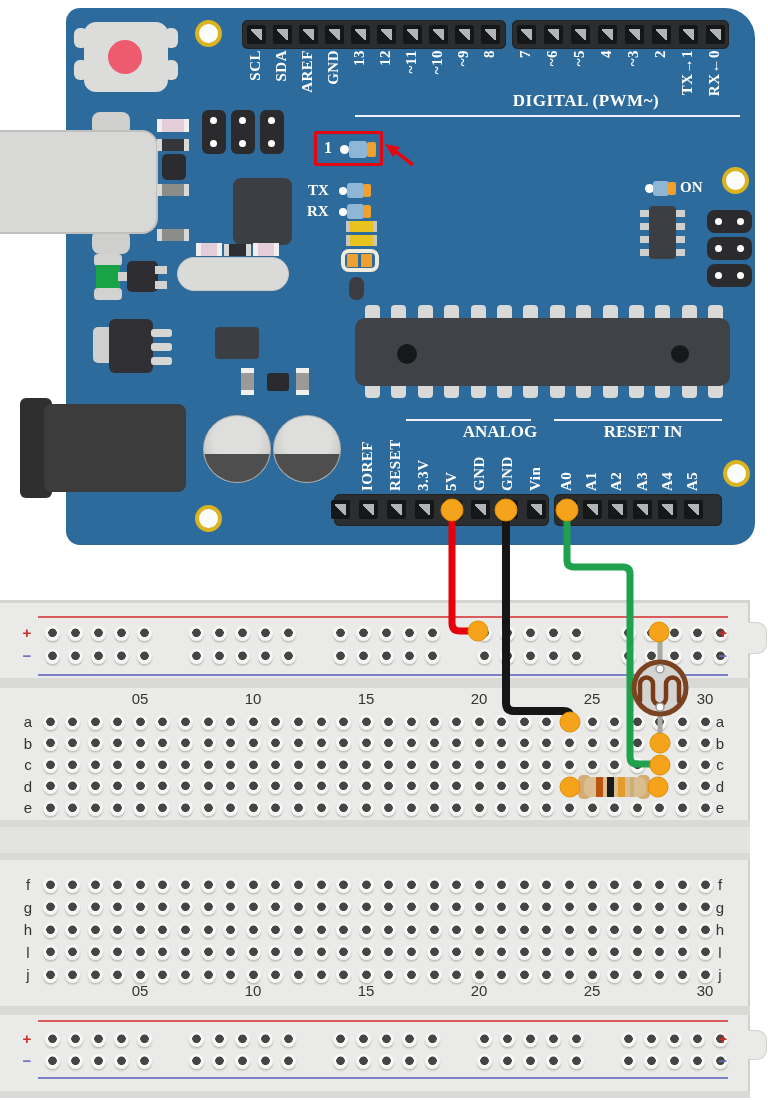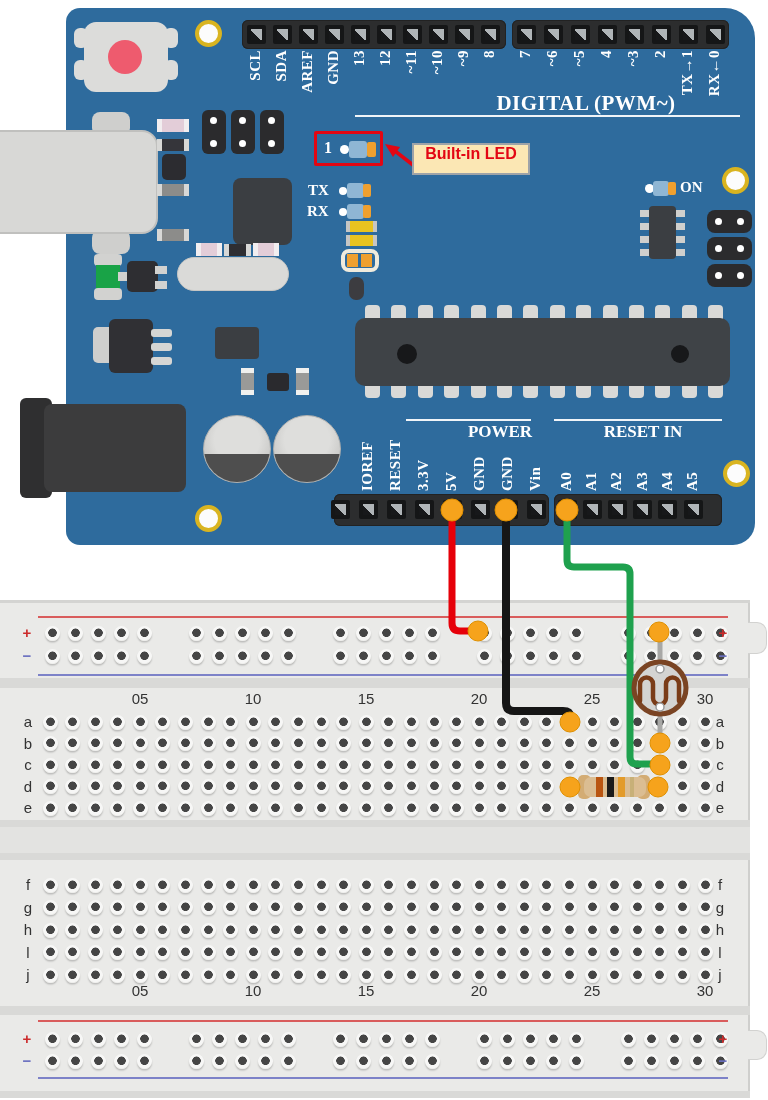--- a/index.html
+++ b/index.html
@@ -163,25 +163,25 @@
   <div class="part" style="left:347px;top:204px;width:17px;height:15px;background:#8fb6d4;border-radius:3px"></div>
   <div class="part" style="left:363px;top:205px;width:8px;height:13px;background:#efa02f;border-radius:2px"></div>
 
   <div class="part" style="left:346px;top:221px;width:31px;height:11px;background:linear-gradient(90deg,#c6c6c4 0 4px,#e8c31f 4px 27px,#c6c6c4 27px)"></div>
   <div class="part" style="left:346px;top:235px;width:31px;height:11px;background:linear-gradient(90deg,#c6c6c4 0 4px,#e8c31f 4px 27px,#c6c6c4 27px)"></div>
   <div class="part" style="left:341px;top:249px;width:38px;height:23px;border:4px solid #efebdd;border-radius:8px;box-sizing:border-box"></div>
   <div class="part" style="left:347px;top:254px;width:11px;height:13px;background:#efa02f"></div>
   <div class="part" style="left:361px;top:254px;width:11px;height:13px;background:#efa02f"></div>
   <div class="part" style="left:349px;top:277px;width:15px;height:23px;background:#3c3c40;border-radius:7px"></div>
 
-  <div class="btext" style="left:466px;top:91px;width:240px;text-align:center;font-size:21px;letter-spacing:.5px">DIGITAL (PWM~)</div>
+  <div class="btext" style="left:466px;top:91px;width:240px;text-align:center;font-size:17px;letter-spacing:.5px">DIGITAL (PWM~)</div>
   <div class="hline" style="left:355px;top:115px;width:385px"></div>
   <div class="hline" style="left:406px;top:419px;width:125px"></div>
   <div class="hline" style="left:554px;top:419px;width:168px"></div>
-  <div class="btext" style="left:452px;top:422px;width:96px;text-align:center;font-size:17px">POWER</div>
+  <div class="btext" style="left:452px;top:422px;width:96px;text-align:center;font-size:17px">ANALOG</div>
   <div class="btext" style="left:560px;top:422px;width:166px;text-align:center;font-size:17px">RESET IN</div>
 
   <div class="strip" id="strip-tl" style="left:242px;top:20px;width:264px;height:29px"></div>
   <div class="strip" id="strip-tr" style="left:512px;top:20px;width:217px;height:29px"></div>
   <div class="strip" id="strip-bl" style="left:334px;top:494px;width:215px;height:32px"></div>
   <div class="strip" id="strip-br" style="left:554px;top:494px;width:168px;height:32px"></div>
 
   <div id="bboard"></div>
   <div class="tab" style="top:622px;height:30px"></div>
   <div class="tab" style="top:1030px;height:28px"></div>
@@ -238,21 +238,20 @@
       <circle cx="478" cy="631" r="10"></circle>
         <circle cx="659" cy="632" r="10"></circle>
       <circle cx="570" cy="722" r="10"></circle>
         <circle cx="660" cy="743" r="10"></circle>
       <circle cx="660" cy="765" r="10"></circle>
         <circle cx="570" cy="787" r="10"></circle>
         <circle cx="658" cy="787" r="10"></circle>
     </g>
   </svg>
 
-  <div id="callout" style="background: rgb(251, 231, 180); color: rgb(227, 6, 19);">Built-in LED</div>
 <div class="pin" style="left: 246.5px; top: 25px;">
       <i></i>
     </div>
     <div class="vlabel" style="left: 220px; top: 77px; width: 72px; text-align: right;">SCL</div>
     <div class="pin" style="left: 272.5px; top: 25px;">
       <i></i>
     </div>
     <div class="vlabel" style="left: 246px; top: 77px; width: 72px; text-align: right;">SDA</div>
     <div class="pin" style="left: 298.5px; top: 25px;">
       <i></i>

